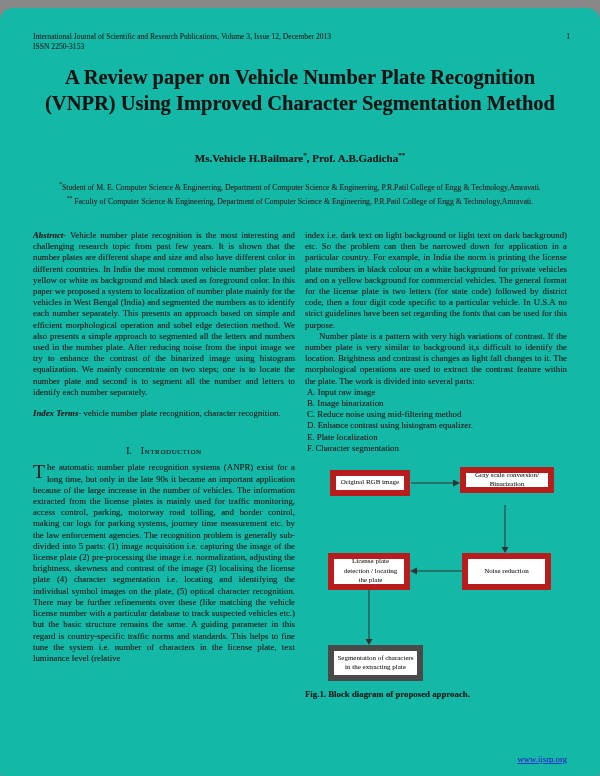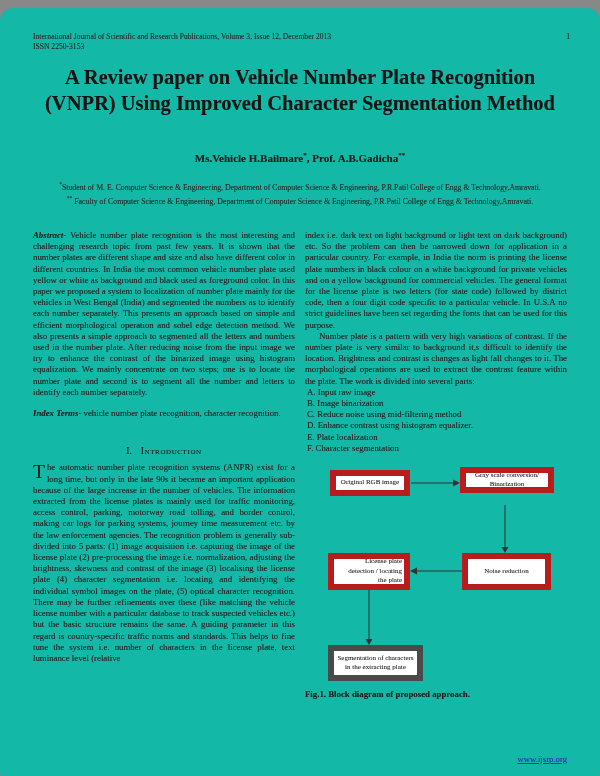--- a/index.html
+++ b/index.html
@@ -36,21 +36,21 @@
   
   .figure-area { position:relative; margin-top:11px; height:218px; }
   .fbox {
     position:absolute; border:6px solid #b91c1c; background:#fff;
     display:flex; align-items:center; justify-content:center; text-align:center;
     font-size:7px; line-height:9.5px; color:#333; padding:2px;
   }
   .fbox1 { left:25px; top:5px;  width:80px; height:26px; }
   .fbox2 { left:155px; top:2px; width:94px; height:26px; }
   .fbox3 { left:157px; top:88px; width:89px; height:37px; }
-  .fbox4 { left:23px; top:88px; width:82px; height:37px; justify-content:flex-start; text-align:right; padding-left:5px; }
+  .fbox4 { left:23px; top:88px; width:82px; height:37px; justify-content:flex-start; text-align:center; padding-left:5px; }
   .fbox5 { left:23px; top:180px; width:95px; height:36px; border-color:#4a4a4a; }
   .arrows { position:absolute; left:0; top:0; width:262px; height:218px; }
   .fig-caption { margin-top:6px; text-align:left; font-weight:bold; font-size:8.8px; color:#1a1a1a; }
   .footer-link {
     position:absolute; top:746px; right:33px; font-size:8.7px;
     color:#2a2ae0; text-decoration:underline; cursor:pointer;
   }
 </style>
 </head>
 <body>

